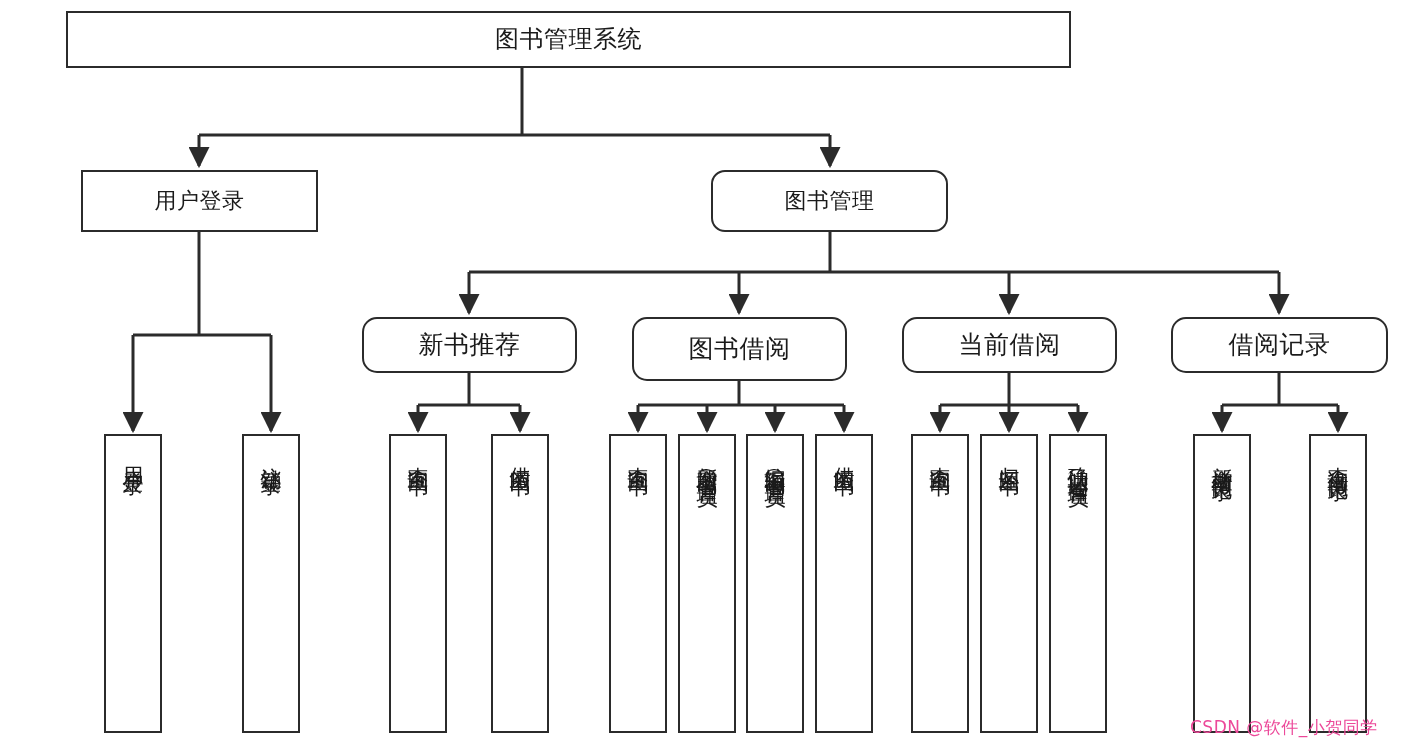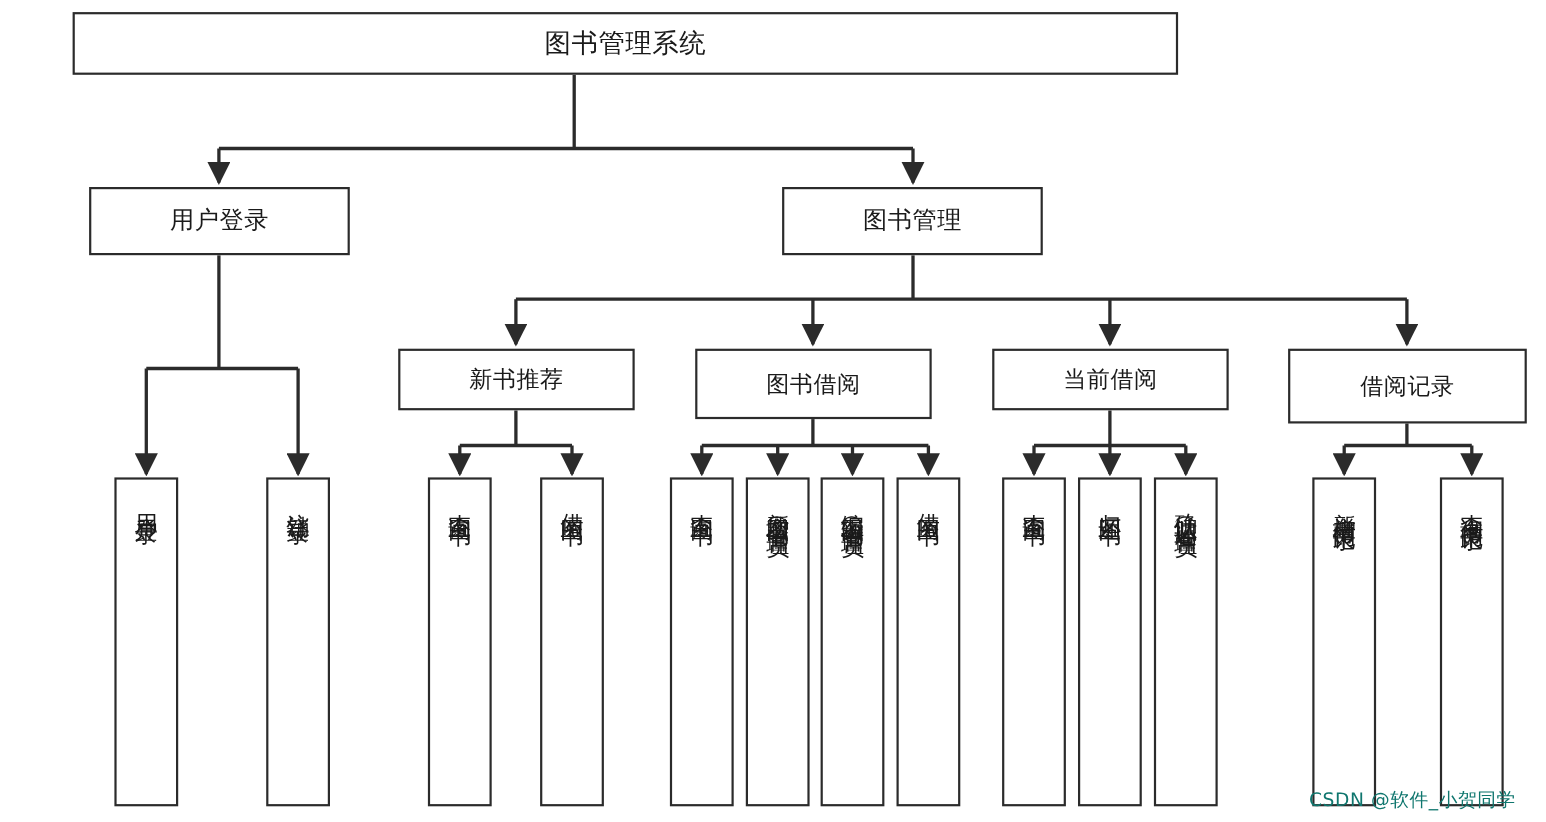--- a/index.html
+++ b/index.html
@@ -46,42 +46,43 @@
   
   .level-root {
     font-size: 24px;
   }
   
   .level-one {
     font-size: 22px;
   }
   
   .level-two {
-    font-size: 21px;
+    font-size: 25px;
+    border-radius: 15px;
   }
   
   .leaf {
     font-size: 21px;
     padding-top: 14px;
     align-items: flex-start;
     justify-content: center;
   }
   .leaf .node-label {
     writing-mode: vertical-rl;
     text-orientation: upright;
     line-height: 1.05;
     letter-spacing: 3px;
     white-space: nowrap;
   }
   #watermark {
     position: absolute;
     left: 1190px;
     top: 716px;
     font-size: 17px;
-    color: #0f766e;
+    color: #ec4899;
     white-space: nowrap;
     z-index: 5;
     letter-spacing: 0.5px;
   }
 </style>
 </head>
 <body>
 
 <div id="diagram">
 
@@ -135,34 +136,34 @@
     </g>
   </svg>
 
   <div class="node level-root" style="left:20px; top:11px; width:1005px; height:57px;margin-left:46px;">
     <span class="node-label">图书管理系统</span>
   </div>
 
   <div class="node level-one" style="left:81px; top:170px; width:237px; height:62px;">
     <span class="node-label">用户登录</span>
   </div>
-  <div class="node level-one" style="left:711px; top:170px; width:237px; height:62px;">
+  <div class="node level-one" style="left:711px; top:170px; width:237px; height:62px;border-radius:14px;">
     <span class="node-label">图书管理</span>
   </div>
 
   <div class="node level-two" style="left:362px; top:317px; width:215px; height:56px;">
     <span class="node-label">新书推荐</span>
   </div>
   <div class="node level-two" style="left:632px; top:317px; width:215px; height:64px;">
     <span class="node-label">图书借阅</span>
   </div>
   <div class="node level-two" style="left:902px; top:317px; width:215px; height:56px;justify-content:center;">
     <span class="node-label">当前借阅</span>
   </div>
-  <div class="node level-two" style="left:1171px; top:317px; width:217px; height:68px;">
+  <div class="node level-two" style="left:1171px; top:317px; width:217px; height:56px;">
     <span class="node-label">借阅记录</span>
   </div>
 
   <div class="node leaf" style="left:104px; top:434px; width:58px; height:299px;">
     <span class="node-label">用户登录</span>
   </div>
   <div class="node leaf" style="left:242px; top:434px; width:58px; height:299px;">
     <span class="node-label">注销登录</span>
   </div>
 

